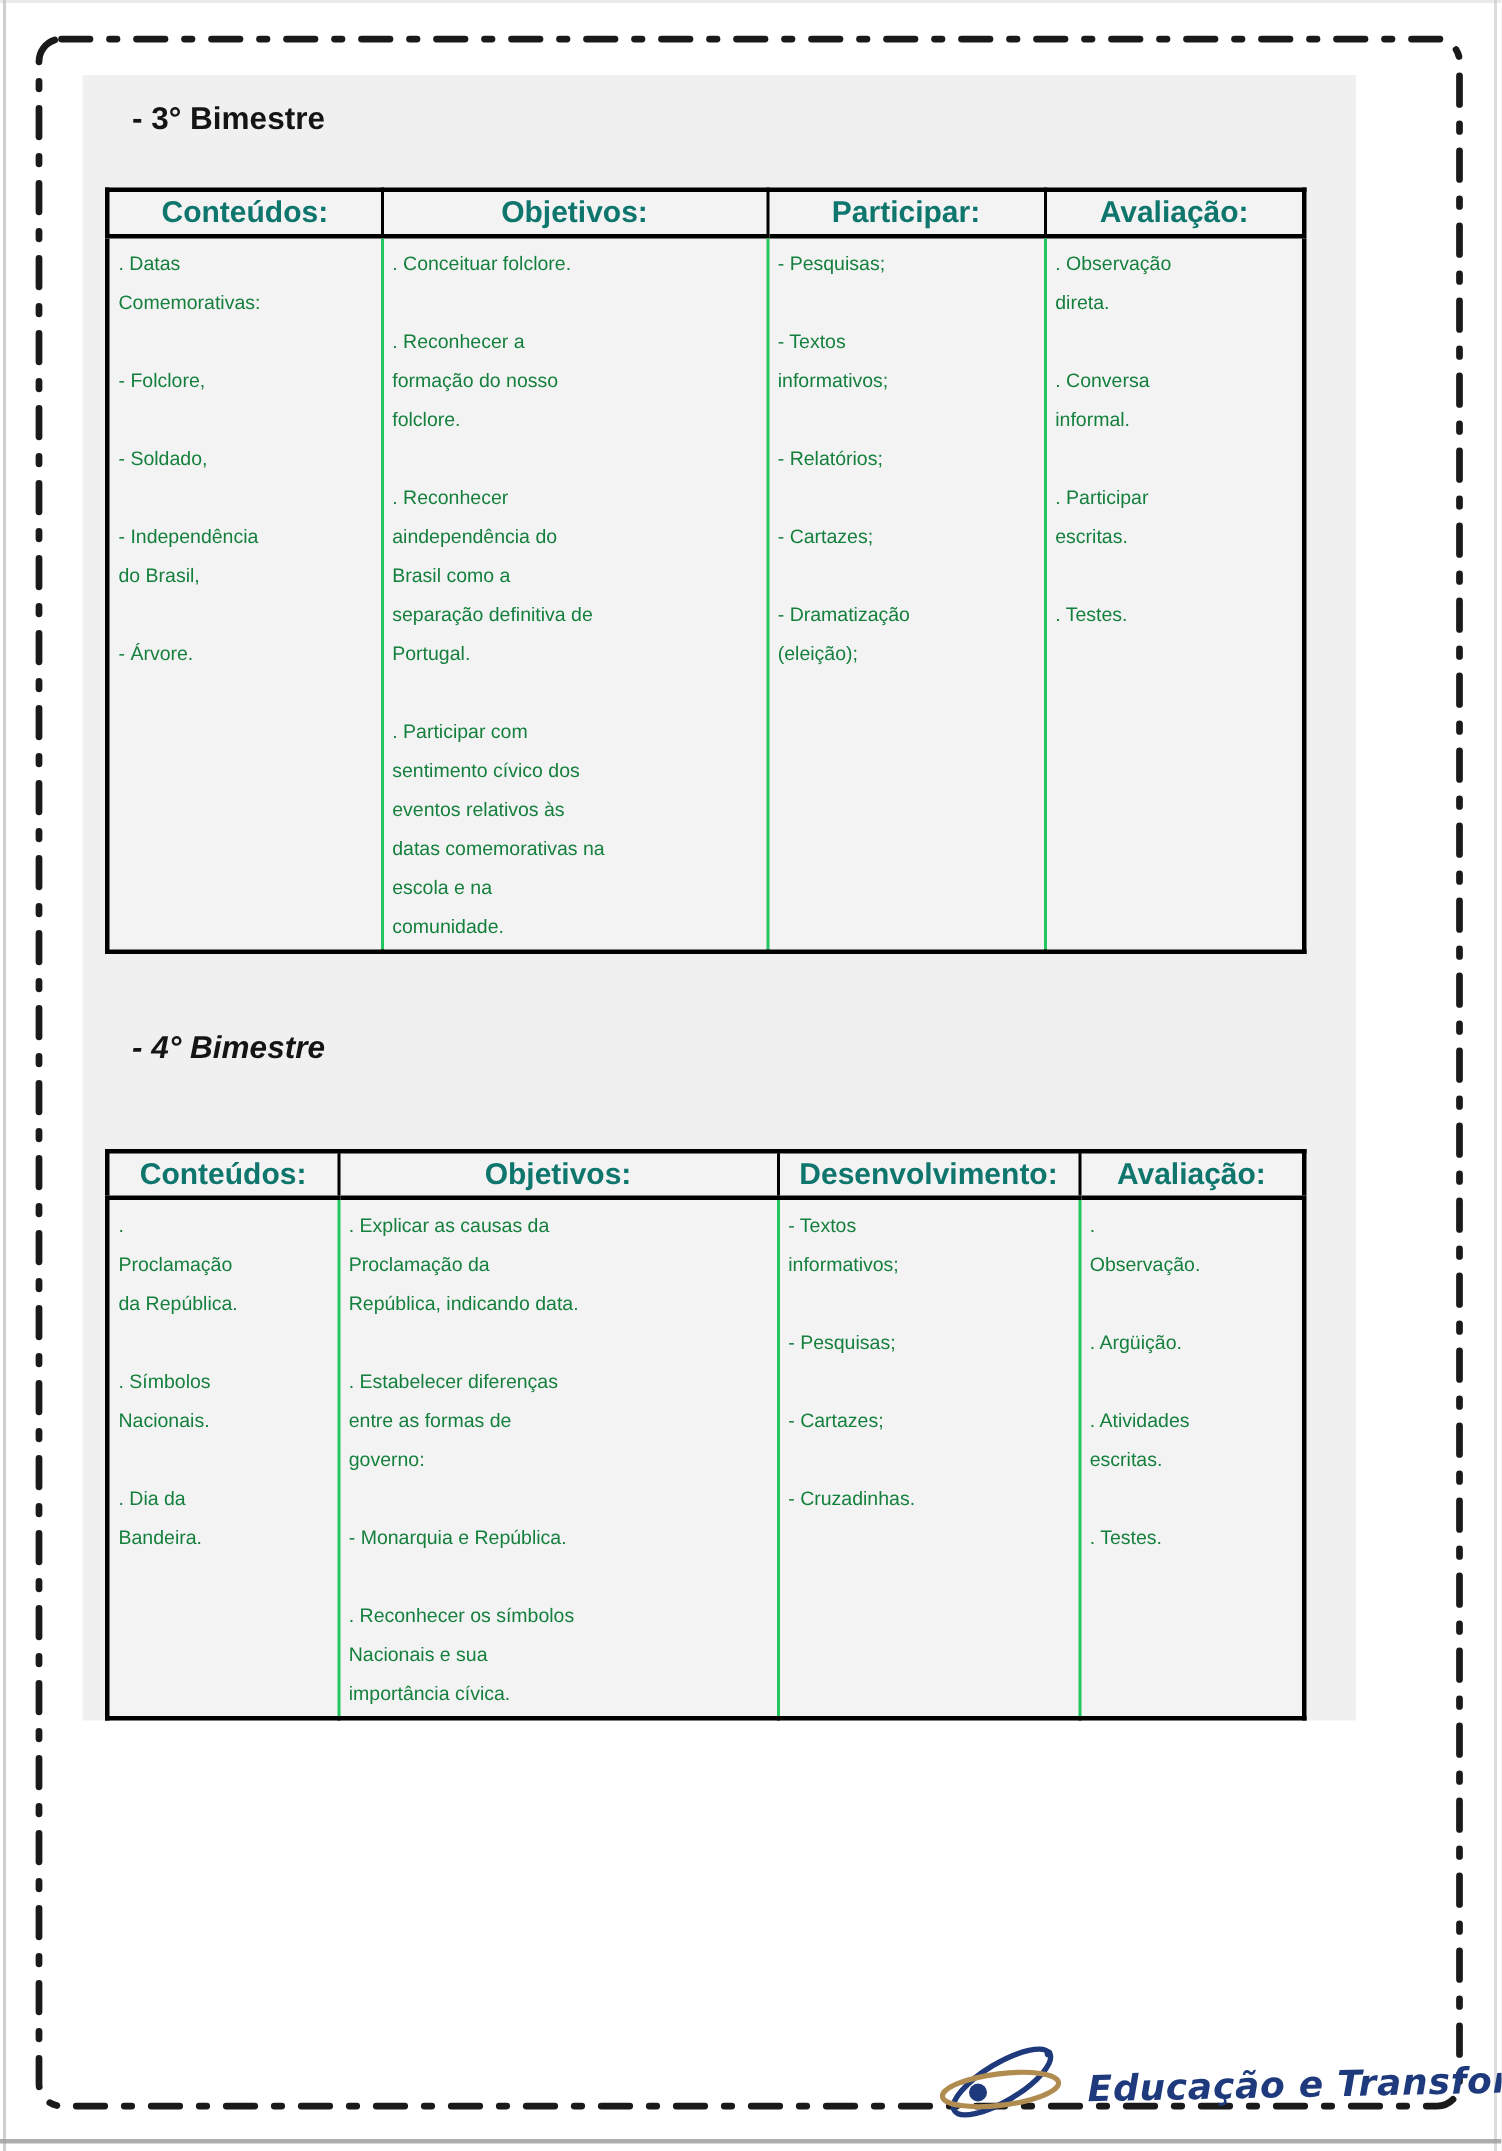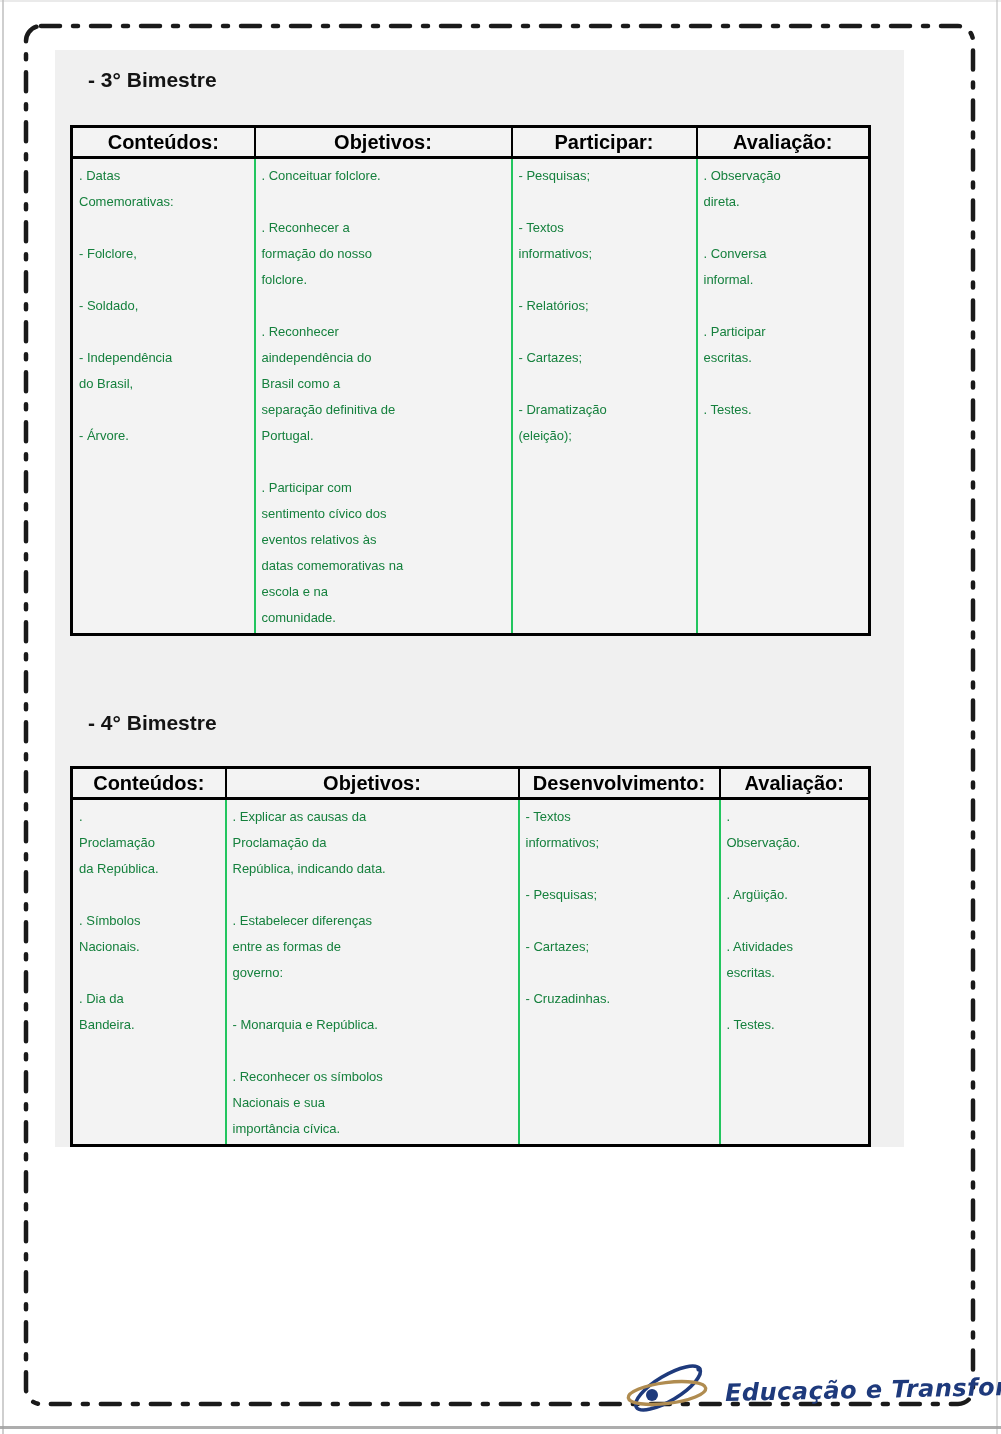--- a/index.html
+++ b/index.html
@@ -29,35 +29,35 @@
     background:#f0f0f0;
     padding-left:24px;
   }
 
   .section-title{
     position:absolute;left:33px;
     font-size:21px;font-weight:bold;color:#141414;
     letter-spacing:0px;white-space:nowrap;
   }
   #title-1{top:18px;}
-  #title-2{top:661px;}
+  #title-2{top:637px;font-style:italic;}
 
   table.plan{
     position:absolute;left:15px;width:798px;
     border-collapse:collapse;table-layout:fixed;
     background:#f3f3f3;
     border:3px solid #000;
   }
   #table-1{top:75px;height:501px;}
   #table-2{top:716px;height:370px;}
 
   table.plan th{
     border:2px solid #000;border-bottom:3px solid #000;
     font-size:20px;font-weight:bold;text-align:center;
-    padding:2px 2px;height:24px;color:#000000;
+    padding:2px 2px;height:24px;color:#0f766e;
   }
   table.plan td{
     border:2px solid #22c55e;
     vertical-align:top;text-align:left;
     padding:4px 5px 2px 6px;
     font-size:13px;line-height:26px;color:#15803d;
     white-space:pre-line;
     overflow:hidden;
   }
 

